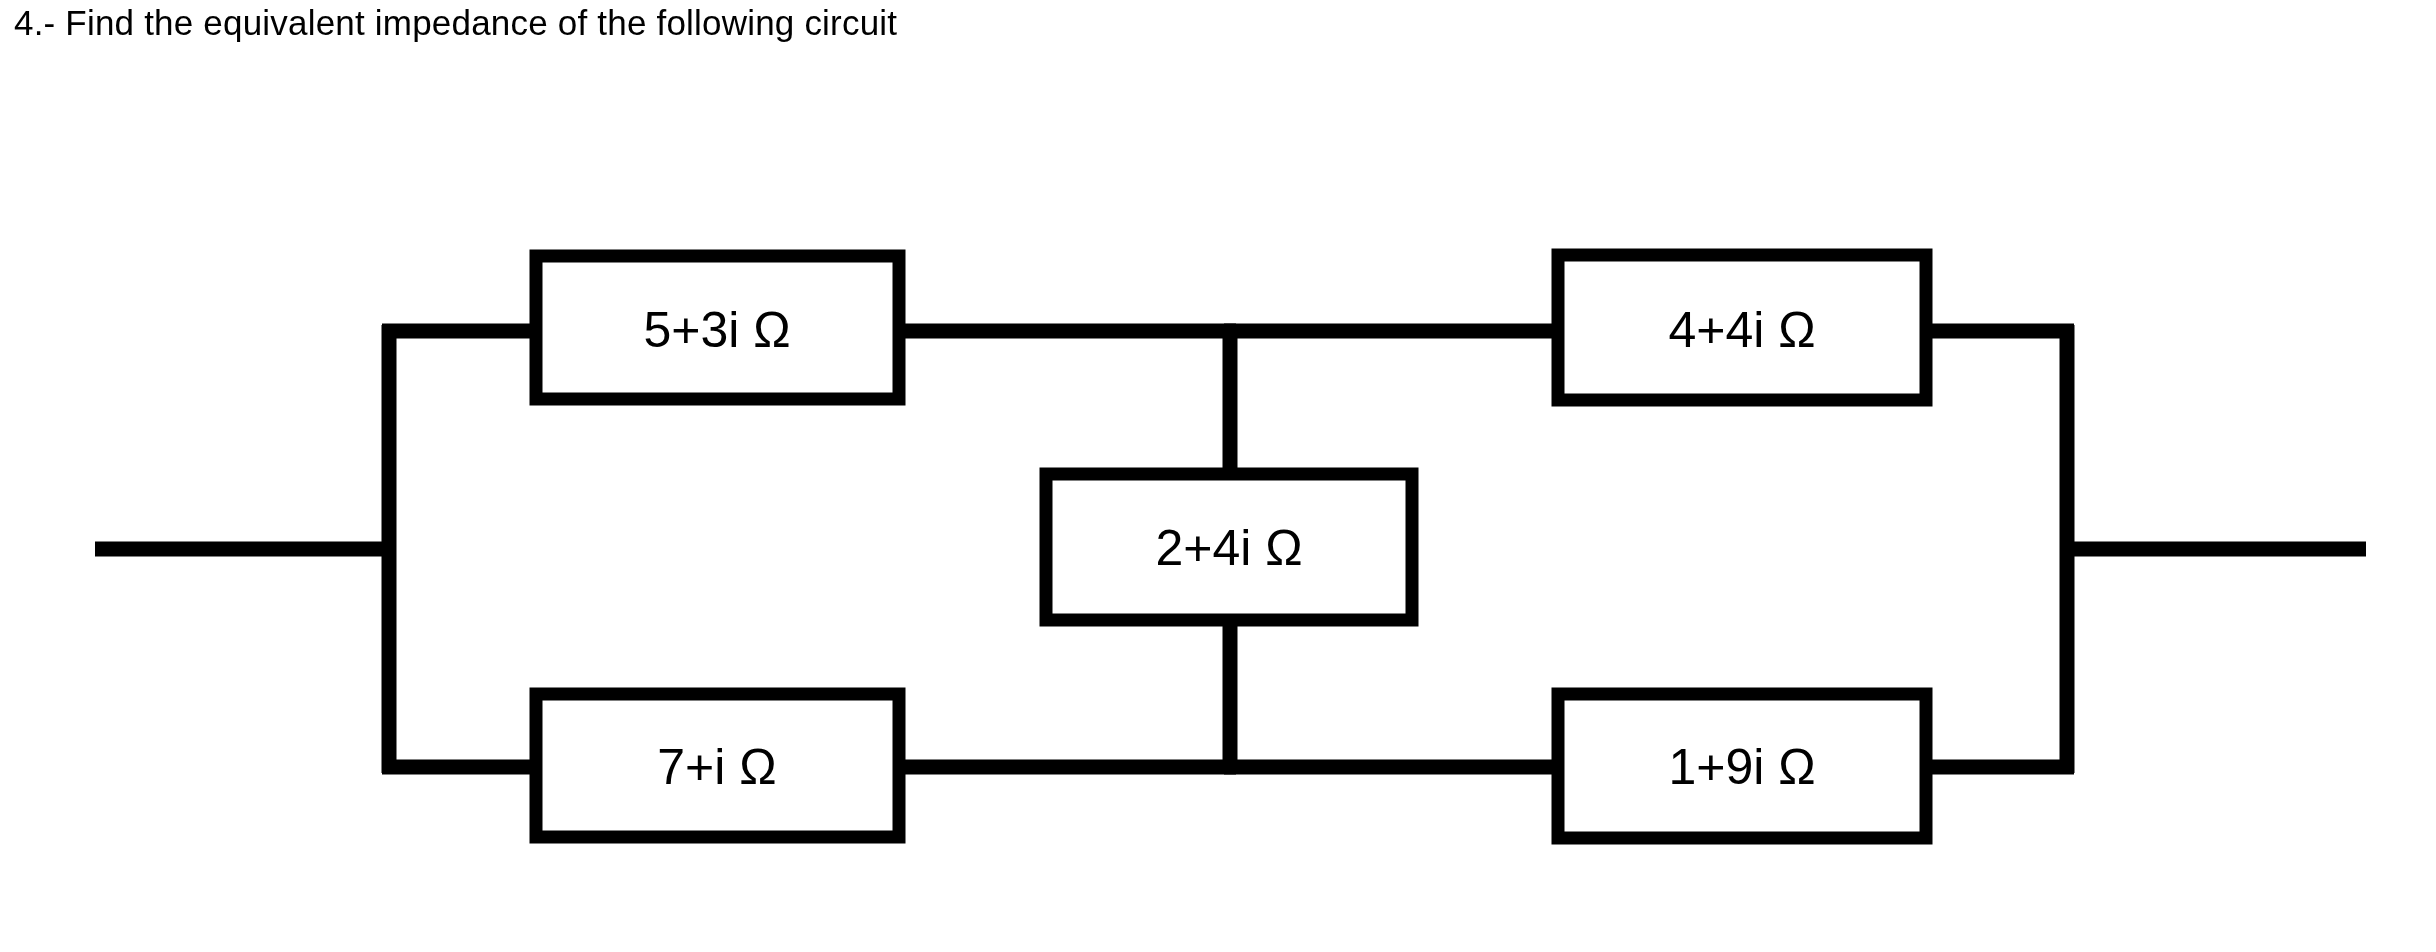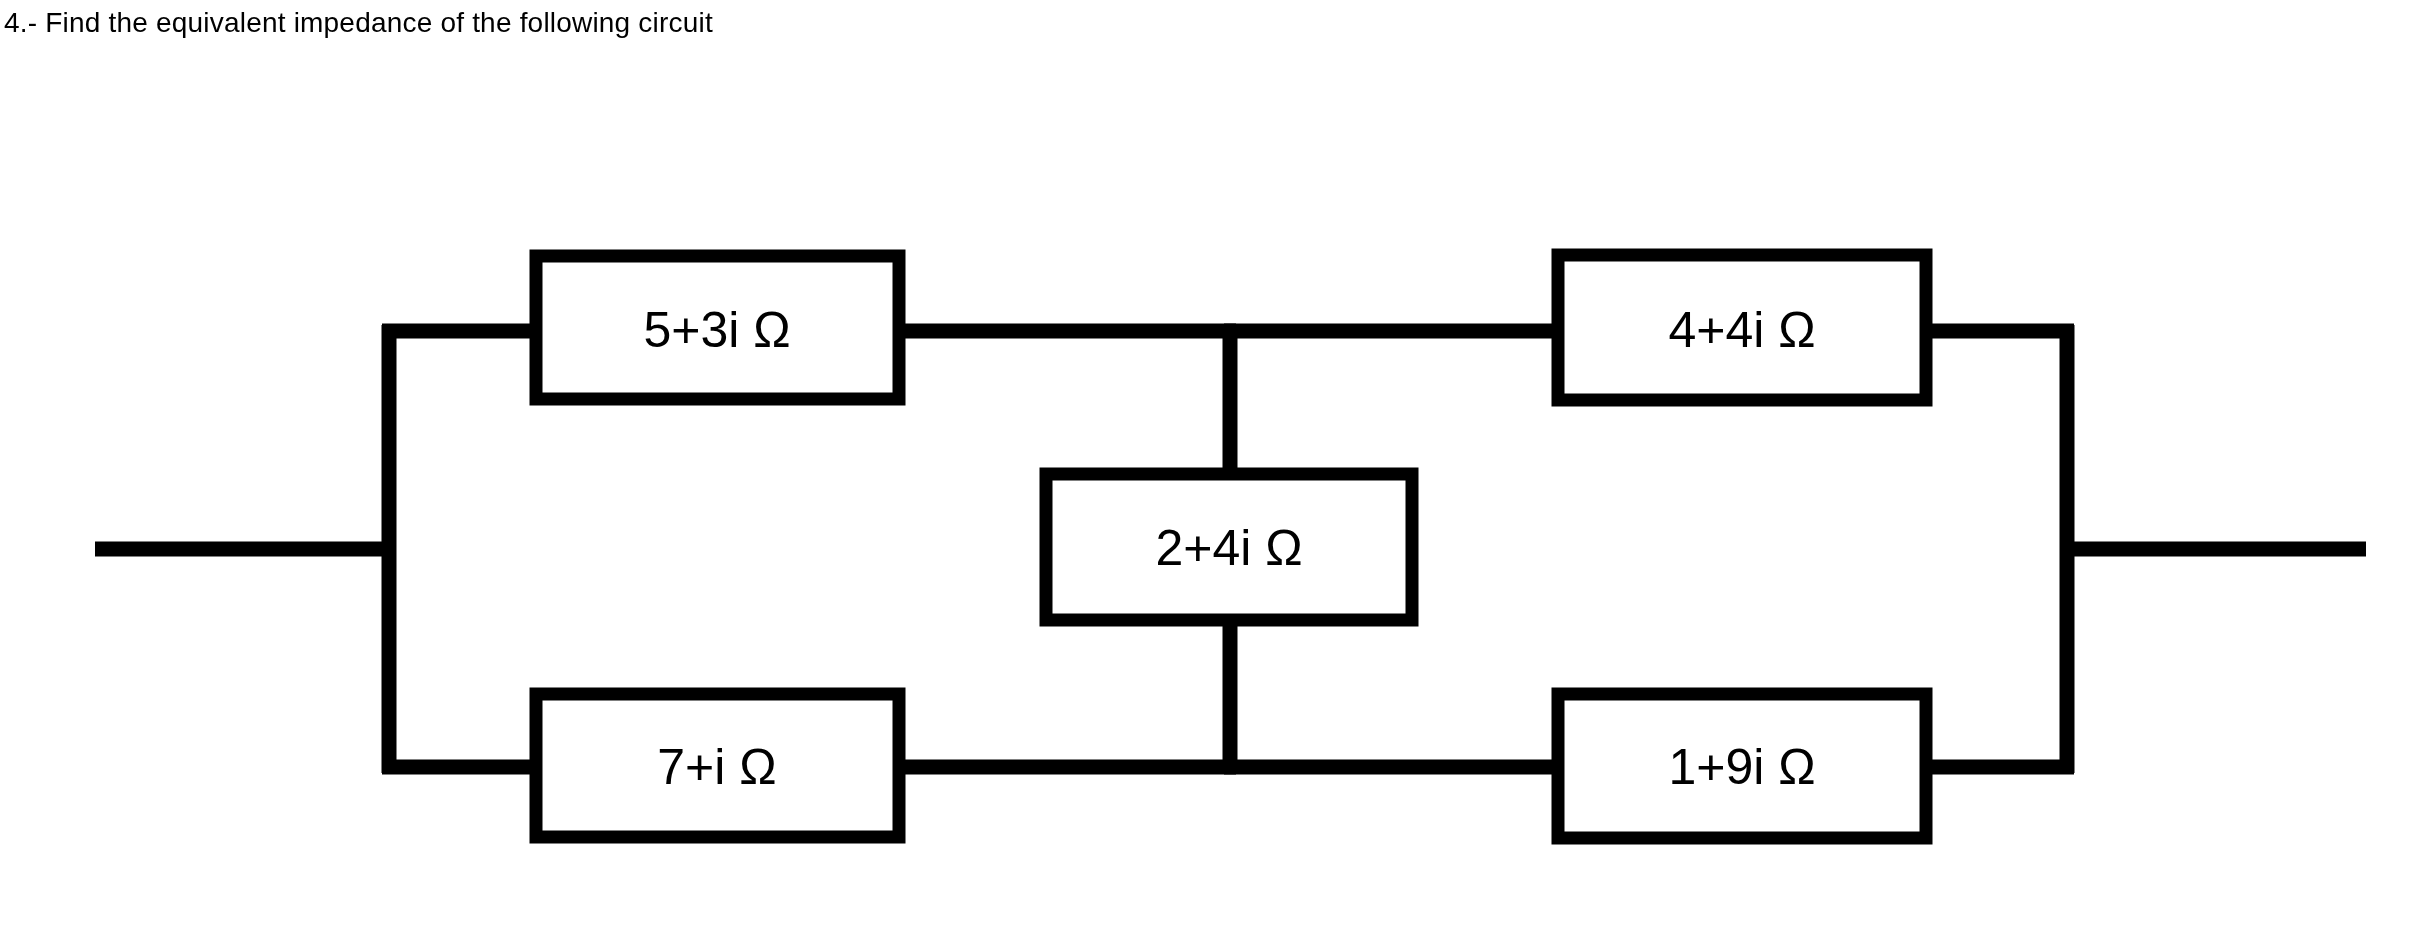--- a/index.html
+++ b/index.html
@@ -13,23 +13,23 @@
   }
   #page {
     position: relative;
     width: 2436px;
     height: 952px;
     background: #ffffff;
     overflow: hidden;
   }
   #question-title {
     position: absolute;
-    left: 4px;
+    left: 14px;
     top: 0px;
-    font-size: 28px;
+    font-size: 35px;
     line-height: 46px;
     color: #000000;
     white-space: pre;
     letter-spacing: 0.2px;
   }
   #circuit-figure {
     position: absolute;
     left: 0;
     top: 0;
     width: 2436px;

